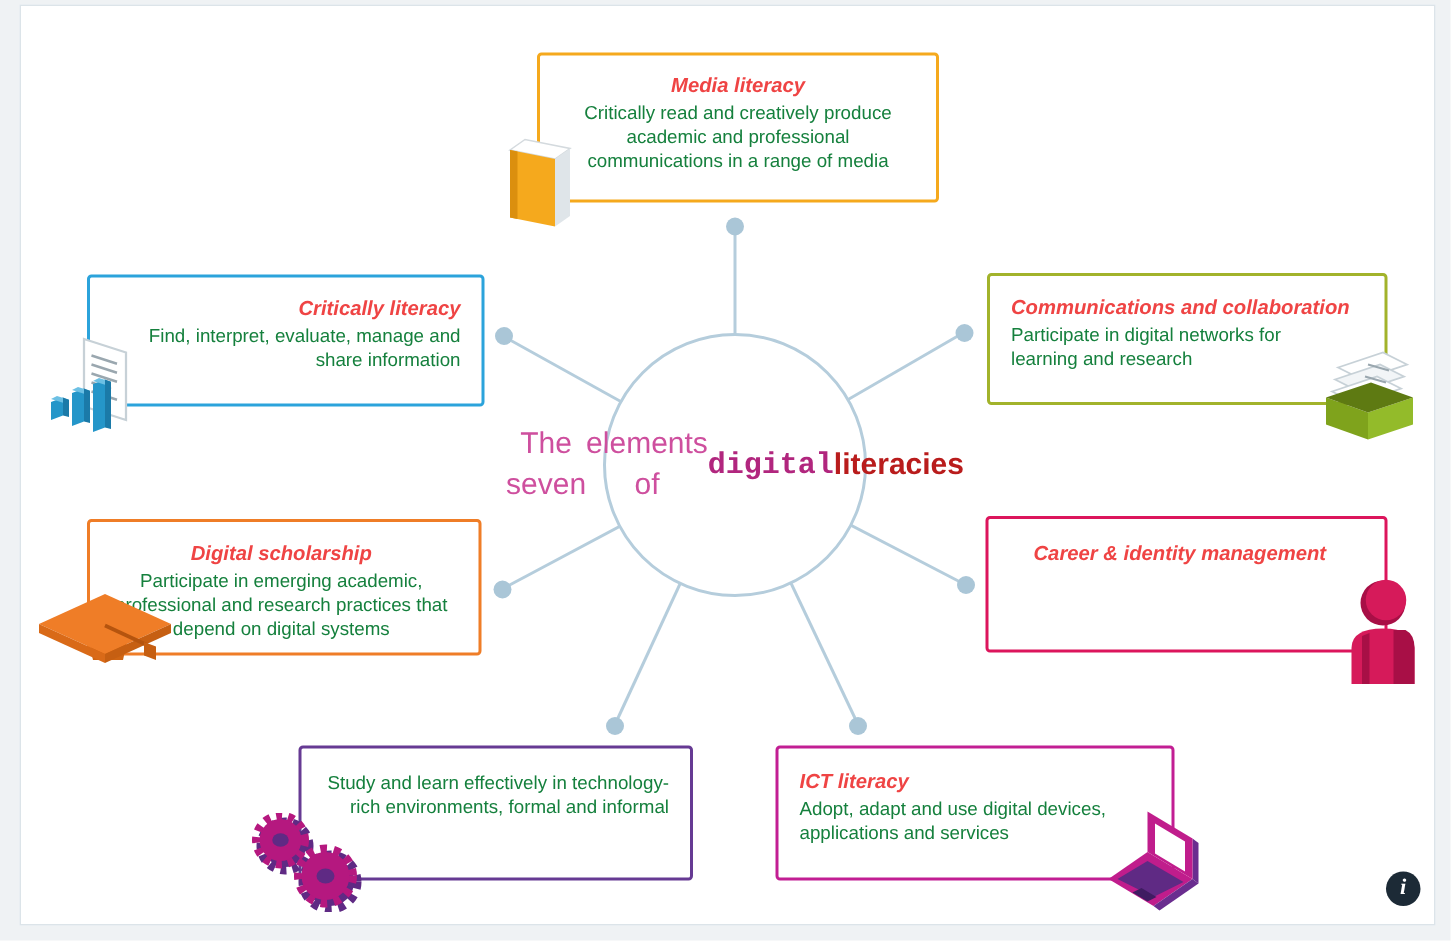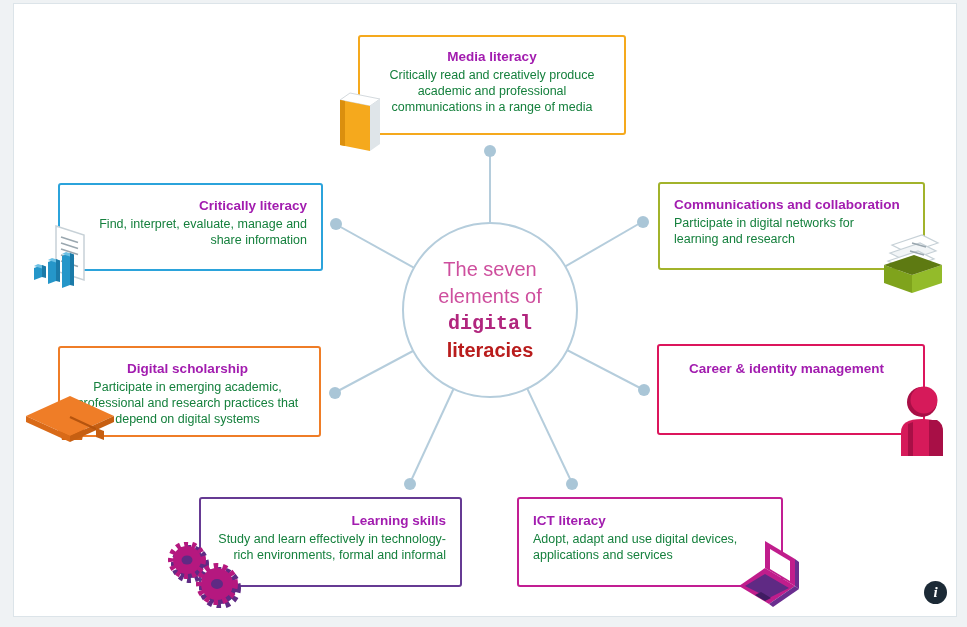--- a/index.html
+++ b/index.html
@@ -7,28 +7,28 @@
   body { font-family:"Liberation Sans","DejaVu Sans",sans-serif; background:#eff2f4; }
   .stage { position:relative; width:967px; height:627px; overflow:hidden; }
   .card { position:absolute; left:13px; top:3px; width:944px; height:614px;
           background:#ffffff; border:1px solid #dce4e9; }
   svg.connectors { position:absolute; left:0; top:0; width:967px; height:627px; z-index:1; }
   .connector-line { stroke:#b5cddc; stroke-width:2; }
   .connector-dot  { fill:#aac6d7; }
 
   .hub { position:absolute; left:402px; top:222px; width:176px; height:176px;
          background:#ffffff; border:2px solid #b5cddc; border-radius:50%;
-         z-index:2; display:flex; flex-direction:column; justify-content:center;
+         z-index:2; display:flex; justify-content:center;
          align-items:center; text-align:center; }
   .hub .hl { font-size:20px; line-height:27px; color:#ce4f9e; }
   .hub .hb { font-size:20px; line-height:27px; font-weight:bold; color:#b1267e; }
 
   .box { position:absolute; background:#ffffff; border:2px solid #999;
          border-radius:3px; z-index:2; }
-  .box .title { font-size:13.5px; font-weight:bold; color:#a21caf; line-height:17px; }
+  .box .title { font-size:13.5px; font-weight:bold; color:#ef4444; line-height:17px;font-style:italic; }
   .box .desc  { font-size:12.5px; color:#15803d; line-height:16px; margin-top:2px; }
 
   .box-media       { left:358px; top:35px;  width:268px; height:100px; text-align:center; padding:11px 18px 0; }
   .box-info        { left:58px;  top:183px; width:265px; height:88px;  text-align:right;  padding:12px 14px 0 10px; }
   .box-comms       { left:658px; top:182px; width:267px; height:88px;  text-align:left;   padding:12px 10px 0 14px; }
   .box-scholarship { left:58px;  top:346px; width:263px; height:91px;  text-align:right;  padding:12px 14px 0 10px; }
   .box-career      { left:657px; top:344px; width:268px; height:91px;  text-align:left;   padding:14px 10px 0 30px; }
   .box-learning    { left:199px; top:497px; width:263px; height:90px;  text-align:right;  padding:13px 14px 0 10px; }
   .box-ict         { left:517px; top:497px; width:266px; height:90px;  text-align:left;   padding:13px 10px 2px 14px; }
 
@@ -103,21 +103,20 @@
   <div class="box box-scholarship" style="border-color: rgb(239, 125, 39); text-align: center;">
     <div class="title">Digital scholarship</div>
     <div class="desc">Participate in emerging academic, professional and research practices that depend on digital systems</div>
   </div>
 
   <div class="box box-career" style="border-color: rgb(220, 21, 92);">
     <div class="title">Career &amp; identity management</div>
   </div>
 
   <div class="box box-learning" style="border-color: rgb(102, 58, 147);">
-    <div class="title">Learning skills</div>
     <div class="desc">Study and learn effectively in technology-rich environments, formal and informal</div>
   </div>
 
   <div class="box box-ict" style="border-color: rgb(194, 30, 147);">
     <div class="title">ICT literacy</div>
     <div class="desc">Adopt, adapt and use digital devices, applications and services</div>
   </div>
 
   <span class="icon icon-book">
     <svg width="58" height="70" viewBox="0 0 58 70">

